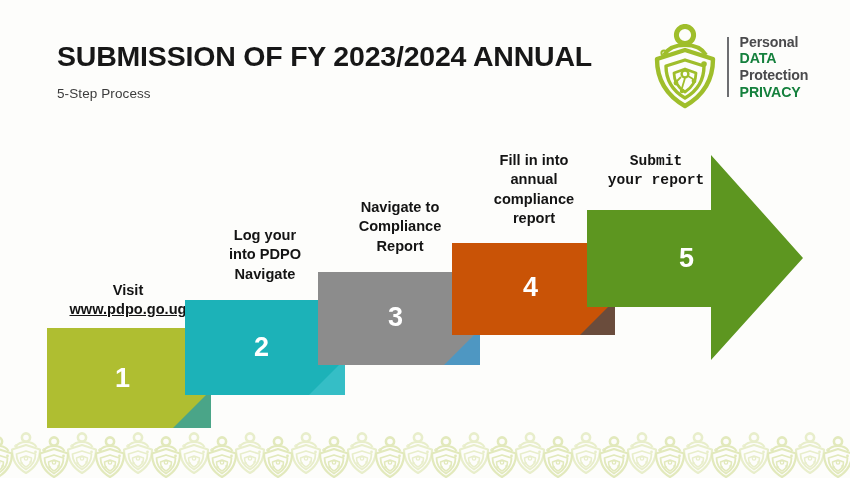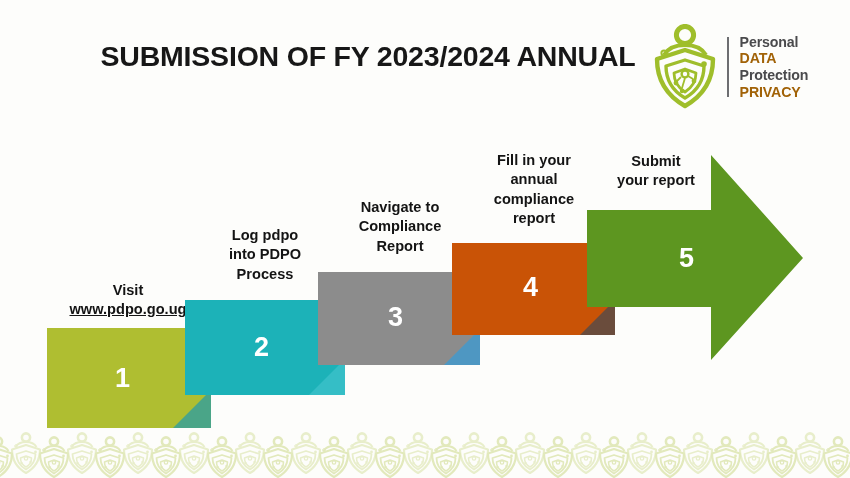--- a/index.html
+++ b/index.html
@@ -18,24 +18,23 @@
     position: relative;
     width: 850px;
     height: 478px;
     background: #fdfdfb;
     overflow: hidden;
   }
 
   
   #header-title-block {
     position: absolute;
-    left: 83px;
+    left: 57px;
     top: 38px;
     width: 570px;
-    text-align: center;
   }
   #page-title {
     font-size: 28.5px;
     font-weight: bold;
     color: #171717;
     line-height: 1.27;
     letter-spacing: -0.2px;
     margin: 0;
   }
   #page-title .tline { display: block; }
@@ -63,21 +62,21 @@
     background: #6d6e71;
     margin: 0 11px 0 9px;
   }
   #logo-wordmark {
     font-size: 14.2px;
     font-weight: bold;
     line-height: 1.17;
     letter-spacing: -0.15px;
   }
   .wm-dark { color: #4a4a4c; display: block; }
-  .wm-green { color: #a16207; display: block; }
+  .wm-green { color: #15803d; display: block; }
 
   
   #steps { position: absolute; left: 0; top: 0; width: 850px; height: 440px; }
   .step { position: absolute; }
   .step-body {
     position: absolute;
     left: 0; top: 0;
     width: 100%; height: 100%;
   }
   .step-num {
@@ -113,20 +112,21 @@
 </style>
 </head>
 <body>
 
 <div id="slide">
 
   <div id="header-title-block">
     <h1 id="page-title">
       <span class="tline">SUBMISSION OF FY 2023/2024 ANNUAL</span>
     </h1>
+    <div id="page-subtitle">5-Step Process</div>
   </div>
 
   <div id="logo-block">
     <svg id="logo-mark" viewBox="0 0 66 86">
 
       <circle cx="33" cy="11" r="8.6" fill="none" stroke="#9FBE2B" stroke-width="5"></circle>
 
       <path d="M33 26 L61 35 Q61 66 33 82 Q5 66 5 35 Z" fill="none" stroke="#9FBE2B" stroke-width="4.4" stroke-linejoin="round"></path>
 
       <path d="M33 36 L52 42 Q52 63 33 74 Q14 63 14 42 Z" fill="none" stroke="#9FBE2B" stroke-width="3.4" stroke-linejoin="round"></path>
@@ -164,55 +164,55 @@
         <span style="display:block;">Visit</span>
         <span class="lbl-link" style="display:block;">www.pdpo.go.ug</span>
       </div>
     </div>
 
     <div class="step" id="step-2" style="left:185px; top:300px; width:160px; height:95px;">
       <div class="step-body" style="background:#1CB2B8;"></div>
       <div class="fold" style="right:0; bottom:0; border-left:36px solid transparent; border-bottom:36px solid #35BEC6;"></div>
       <div class="step-num" style="left:69px; top:34px;">2</div>
       <div class="step-label" style="left:-18px; top:-74px; width:196px;">
-        <span style="display:block;">Log pdpo</span>
+        <span style="display:block;">Log your</span>
         <span style="display:block;">into PDPO</span>
-        <span style="display:block;">Process</span>
+        <span style="display:block;">Navigate</span>
       </div>
     </div>
 
     <div class="step" id="step-3" style="left:318px; top:272px; width:162px; height:93px;">
       <div class="step-body" style="background:#8C8C8C;"></div>
       <div class="fold" style="right:0; bottom:0; border-left:36px solid transparent; border-bottom:36px solid #4E97C2;"></div>
       <div class="step-num" style="left:70px; top:32px;">3</div>
       <div class="step-label" style="left:-16px; top:-74px; width:196px;">
         <span style="display:block;text-align:center;">Navigate to</span>
         <span style="display:block;">Compliance</span>
         <span style="display:block;">Report</span>
       </div>
     </div>
 
     <div class="step" id="step-4" style="left:452px; top:243px; width:163px; height:92px;">
       <div class="step-body" style="background:#C95306;"></div>
       <div class="fold" style="right:0; bottom:0; border-left:35px solid transparent; border-bottom:35px solid #6A4C3C;"></div>
       <div class="step-num" style="left:71px; top:31px;">4</div>
       <div class="step-label" style="left:-12px; top:-92px; width:188px;">
-        <span style="display:block;">Fill in your</span>
+        <span style="display:block;">Fill in into</span>
         <span style="display:block;">annual</span>
         <span style="display:block;">compliance</span>
         <span style="display:block;">report</span>
       </div>
     </div>
 
     <div class="step" id="step-5" style="left:587px; top:155px; width:216px; height:205px;">
       <svg width="216" height="205" viewBox="0 0 216 205" style="position:absolute;left:0;top:0;">
         <path d="M0 55 L124 55 L124 0 L216 103 L124 205 L124 152 L0 152 Z" fill="#5D9620"></path>
       </svg>
       <div class="step-num" style="left:92px; top:90px;">5</div>
-      <div class="step-label" style="left:-1px; top:-3px; width:140px;">
+      <div class="step-label" style="left:-1px; top:-3px; width:140px;font-family:Liberation Mono, monospace;">
         <span style="display:block;">Submit</span>
         <span style="display:block;">your report</span>
       </div>
     </div>
 
   </div>
 
   <div id="bottom-pattern">
     <svg width="850" height="52" viewBox="0 0 850 52">
       <defs>

